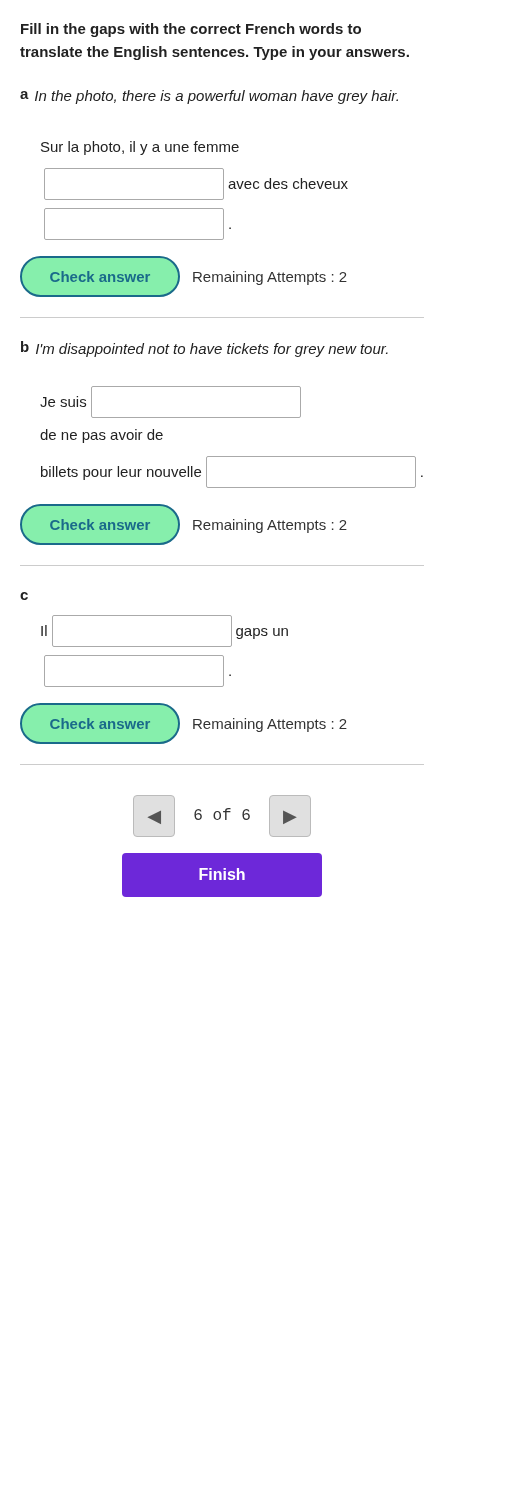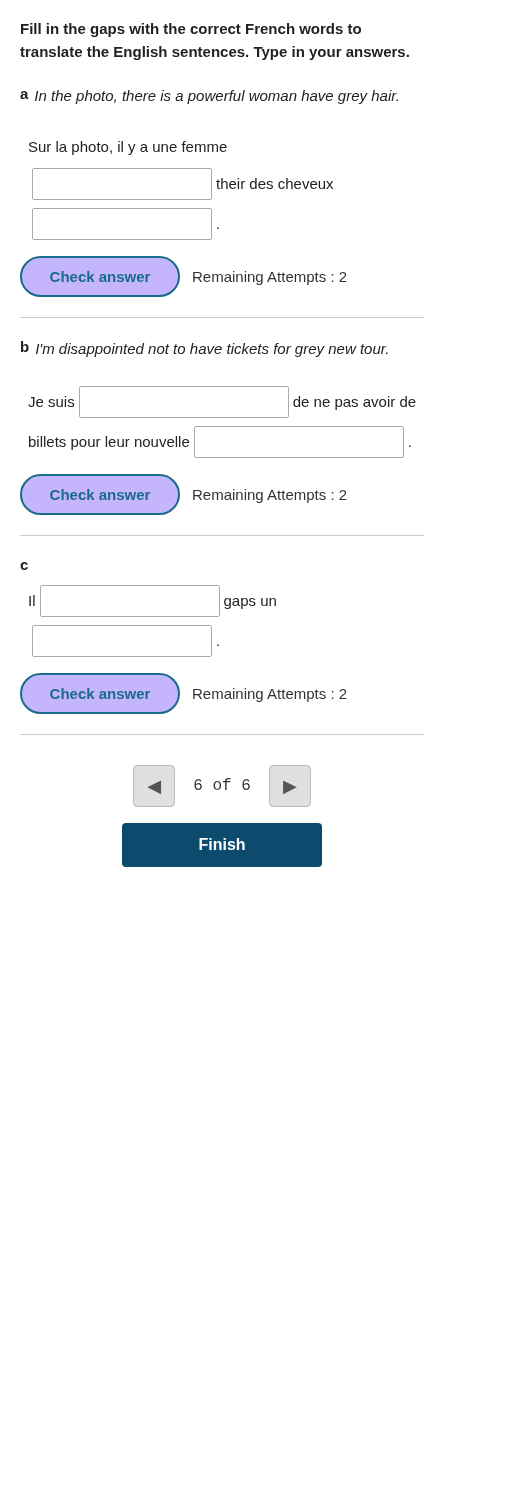--- a/index.html
+++ b/index.html
@@ -43,21 +43,21 @@
       font-style: italic;
       font-size: 15px;
       line-height: 1.5;
       margin-bottom: 14px;
     }
 
     .fill-area {
       font-size: 15px;
       line-height: 2.0;
       margin-bottom: 8px;
-      margin-left: 8px;
+      margin-left: 20px;
     }
 
     .fill-area .line {
       display: flex;
       flex-wrap: wrap;
       align-items: center;
       margin-bottom: 4px;
     }
 
     .fill-input {
@@ -77,21 +77,21 @@
     }
 
     .check-row {
       display: flex;
       align-items: center;
       margin-top: 14px;
       margin-bottom: 10px;
     }
 
     .check-answer-btn {
-      background: #c4b5fd;
+      background: #86efac;
       border: 2.5px solid #1a6a8a;
       color: #1a6a8a;
       border-radius: 25px;
       padding: 10px 24px;
       font-size: 15px;
       font-weight: bold;
       cursor: pointer;
       min-width: 160px;
       text-align: center;
     }
@@ -137,21 +137,21 @@
     }
 
     .nav-page-info {
       margin: 0 18px;
       font-size: 16px;
       color: #333;
       font-family: Liberation Mono, monospace;
     }
 
     .finish-btn {
-      background: #0c4a6e;
+      background: #6d28d9;
       color: #ffffff;
       border: none;
       border-radius: 4px;
       padding: 13px 48px;
       font-size: 16px;
       font-weight: bold;
       cursor: pointer;
       min-width: 200px;
       text-align: center;
     }
@@ -174,21 +174,21 @@
       <span class="question-label">a</span>
       <span class="question-english">In the photo, there is a powerful woman have grey hair.</span>
     </div>
 
     <div class="fill-area">
       <div class="line">
         <span>Sur la photo, il y a une femme</span>
       </div>
       <div class="line">
         <input class="fill-input" type="text" style="">
-        <span>their des cheveux</span>
+        <span>avec des cheveux</span>
       </div>
       <div class="line">
         <input class="fill-input" type="text" style="">
         <span>.</span>
       </div>
     </div>
 
     <div class="check-row">
       <button class="check-answer-btn">Check answer</button>
       <span class="remaining-attempts">Remaining Attempts : 2</span>

